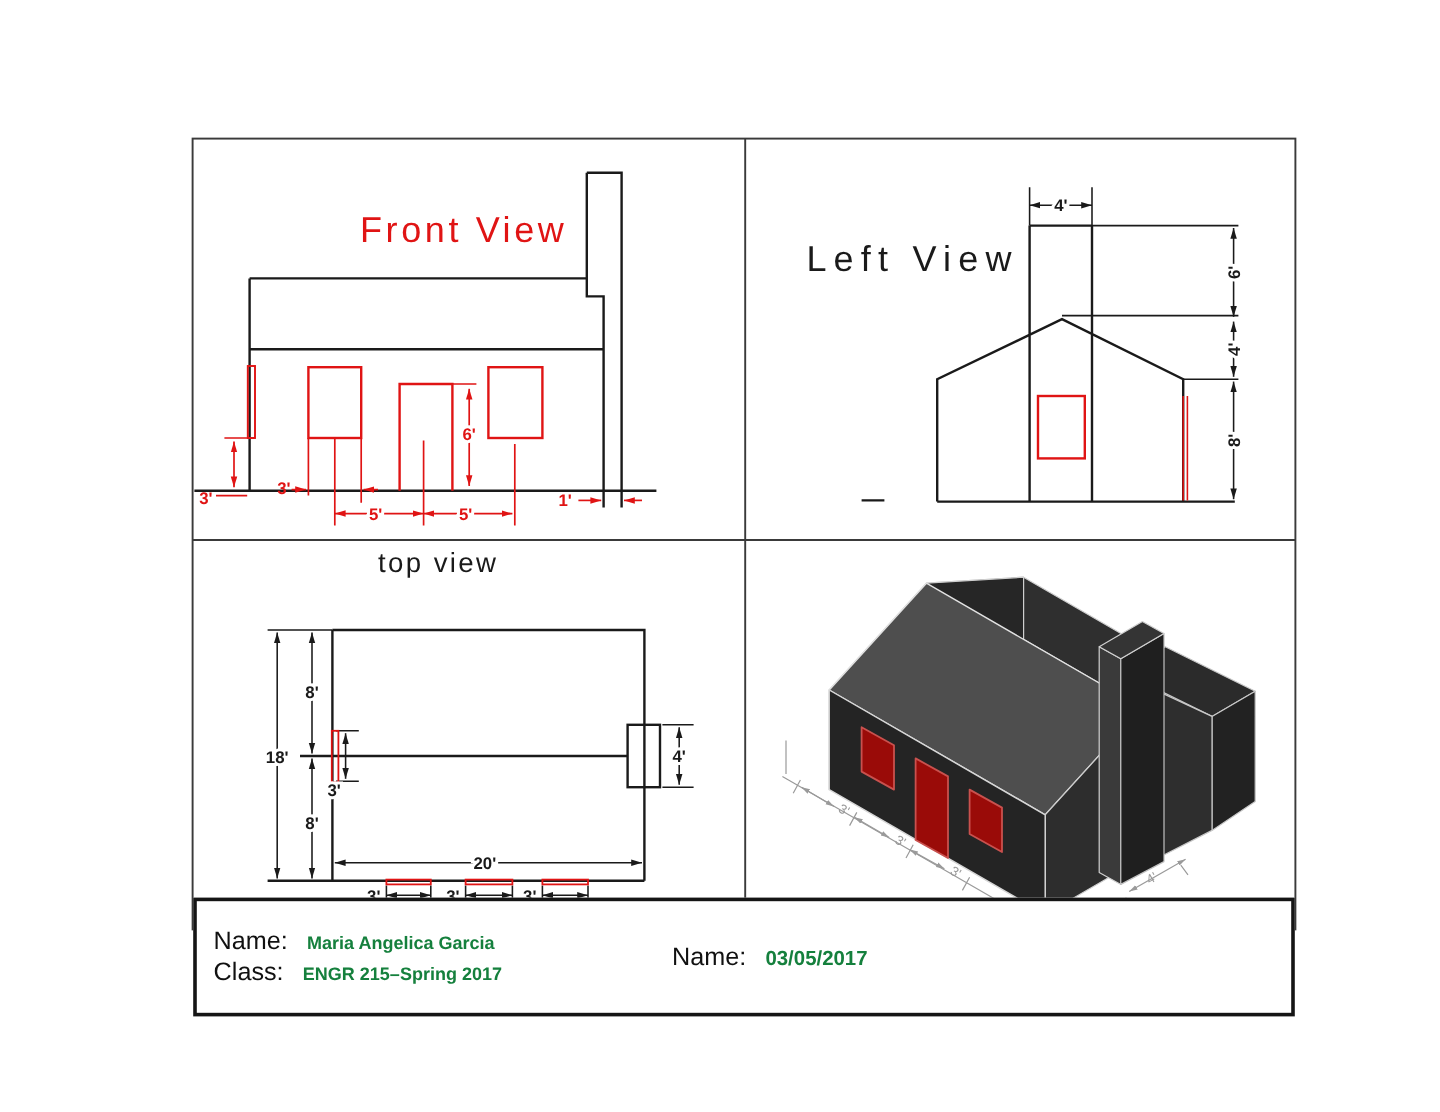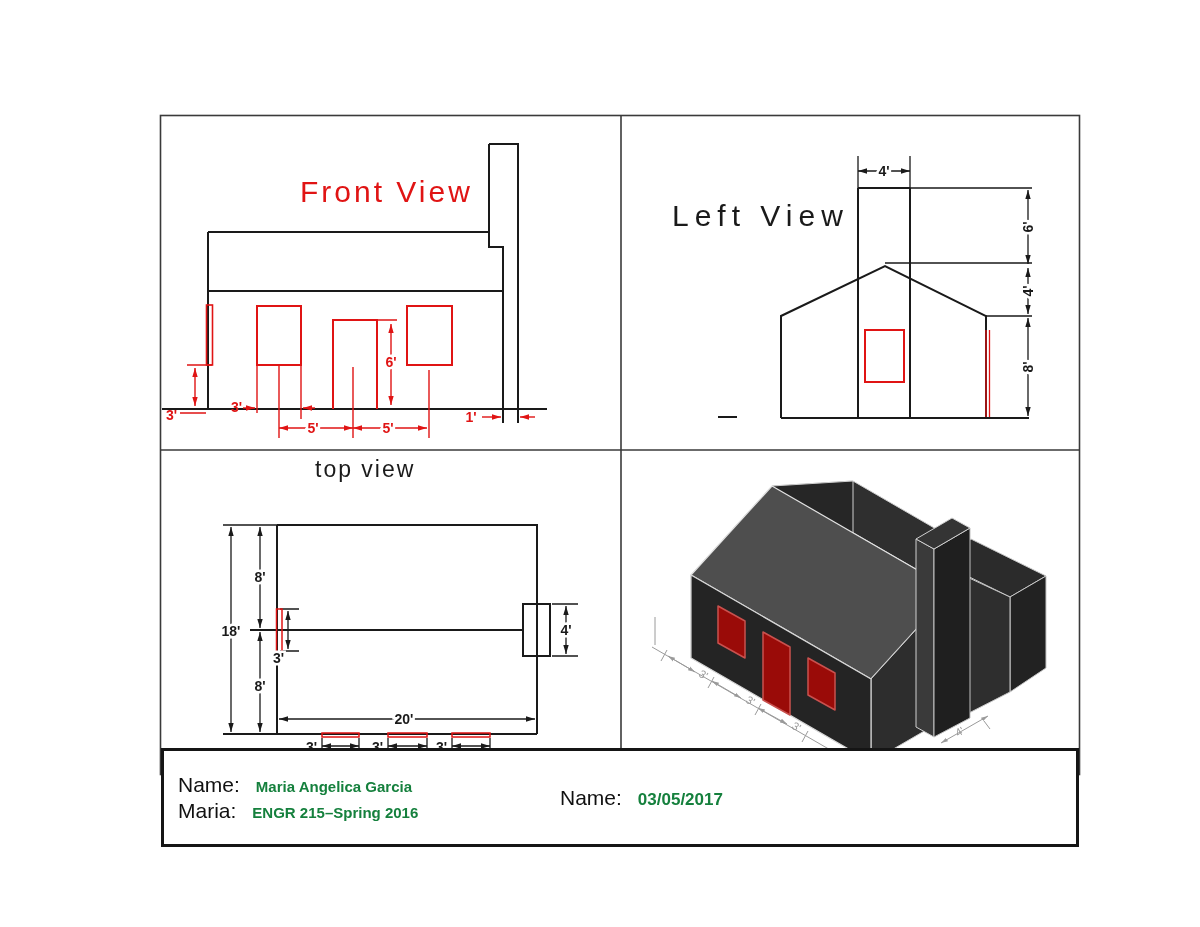--- a/index.html
+++ b/index.html
@@ -155,22 +155,22 @@
   </g>
 </svg>
 
 <div class="titleblock">
   <div class="tb-col tb-col1">
     <div class="tb-row">
       <span class="tb-label">Name:</span>
       <span class="tb-value">Maria Angelica Garcia</span>
     </div>
     <div class="tb-row">
-      <span class="tb-label">Maria:</span>
-      <span class="tb-value">ENGR 215–Spring 2016</span>
+      <span class="tb-label">Class:</span>
+      <span class="tb-value">ENGR 215–Spring 2017</span>
     </div>
   </div>
   <div class="tb-col tb-col2">
     <div class="tb-row">
       <span class="tb-label">Name:</span>
       <span class="tb-value tb-value-date">03/05/2017</span>
     </div>
   </div>
 </div>
 

